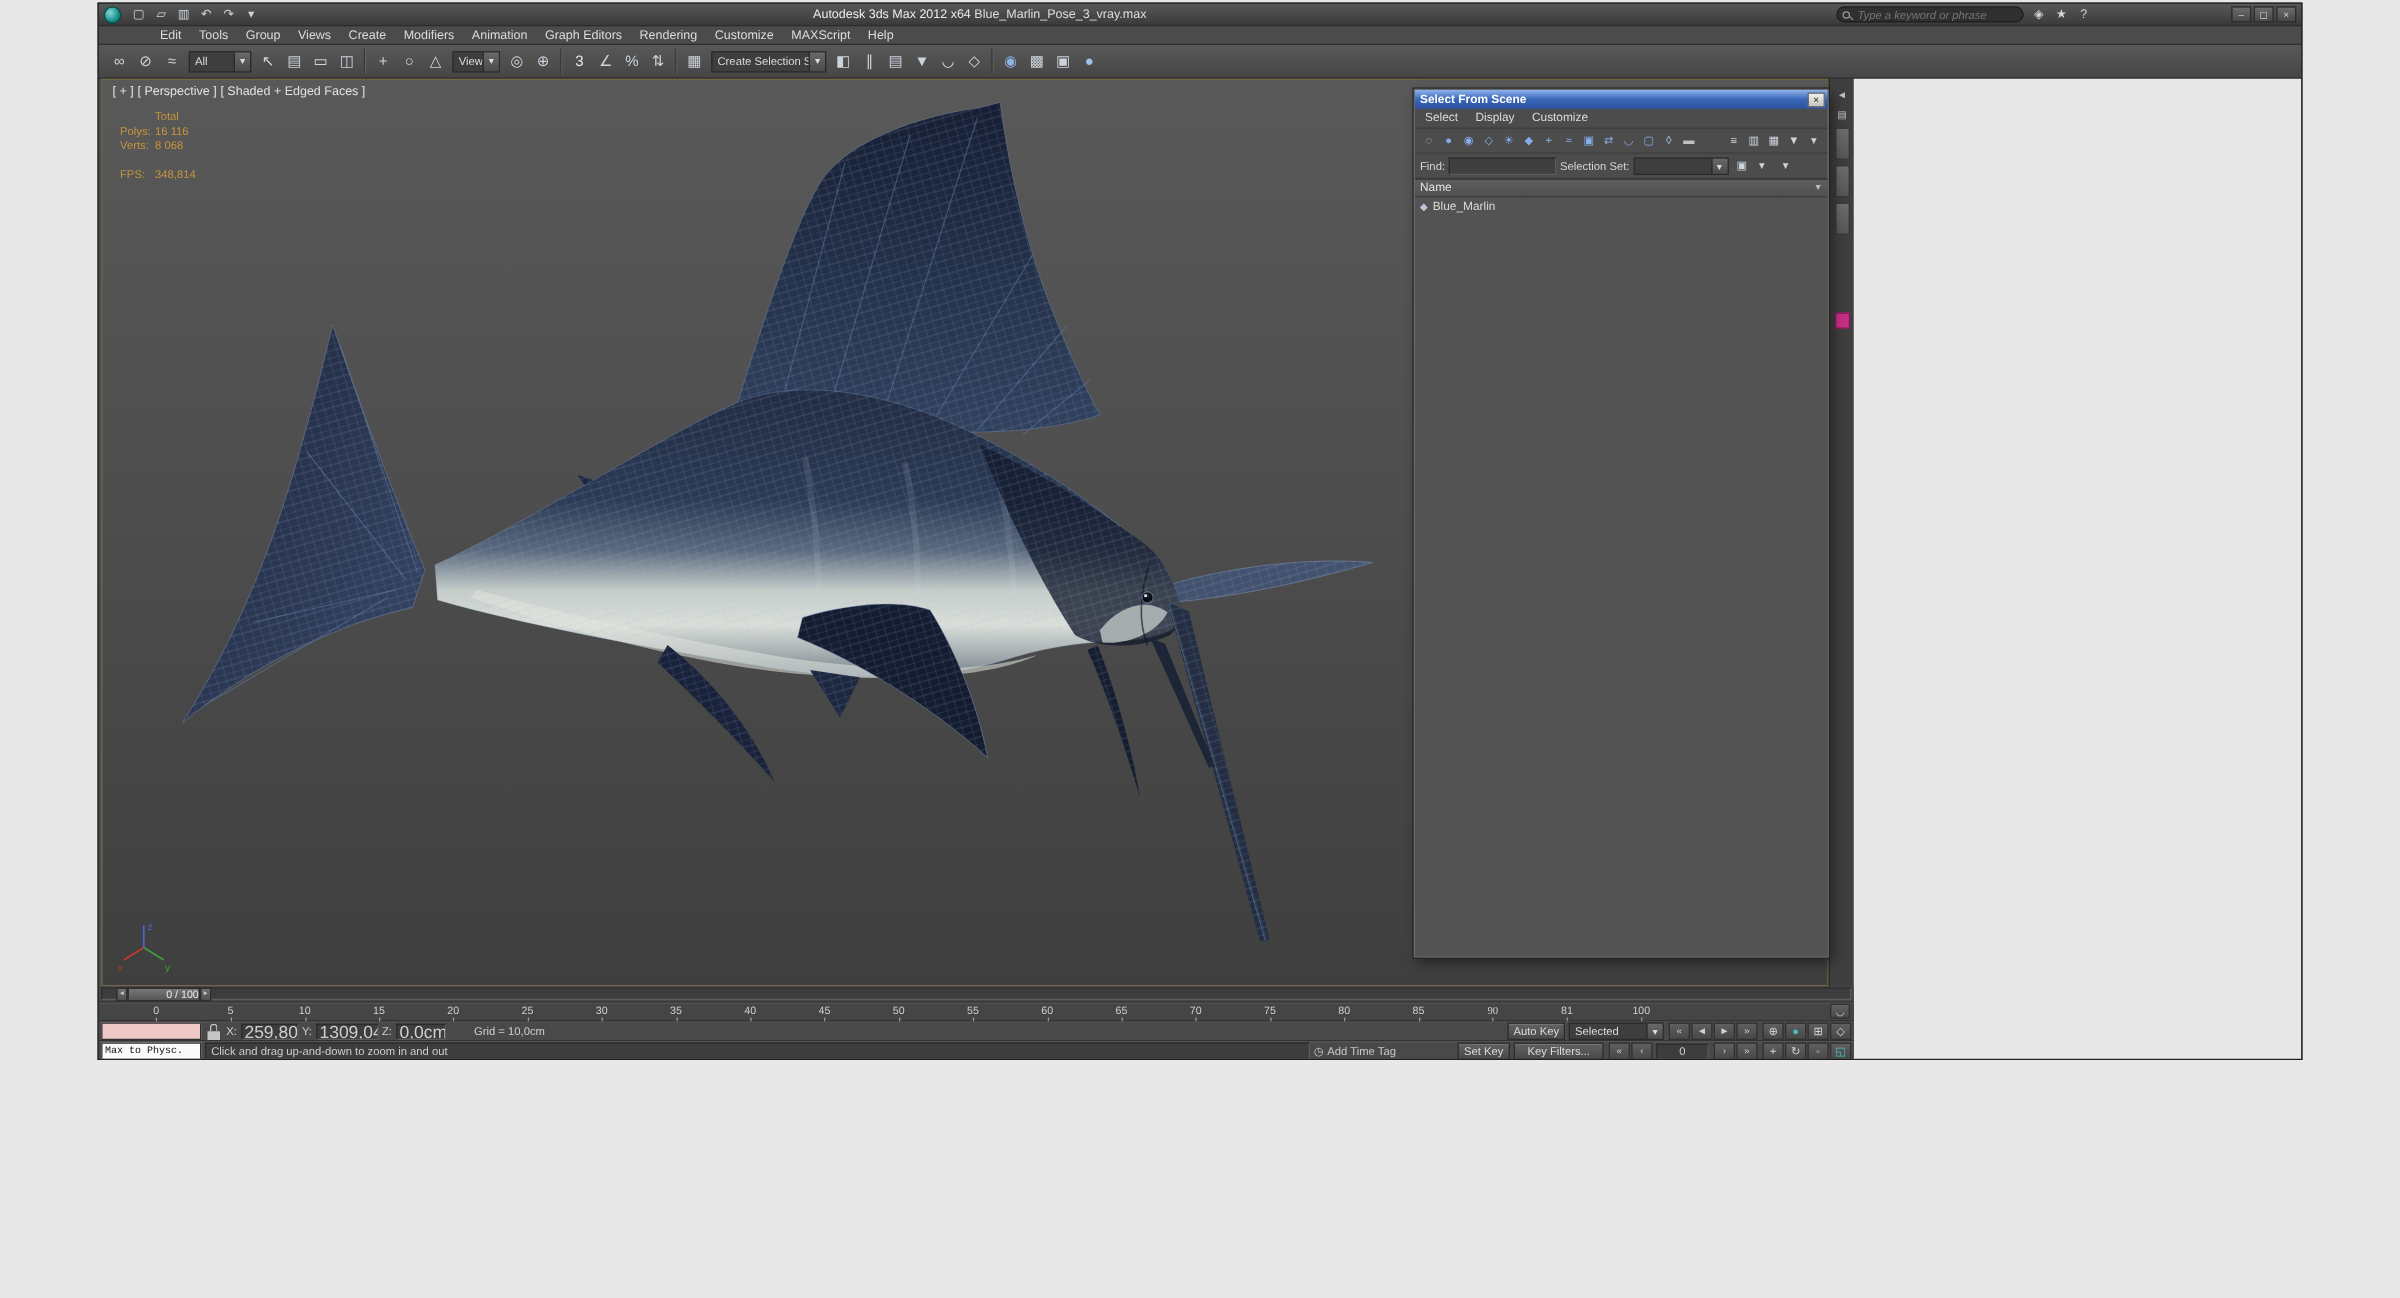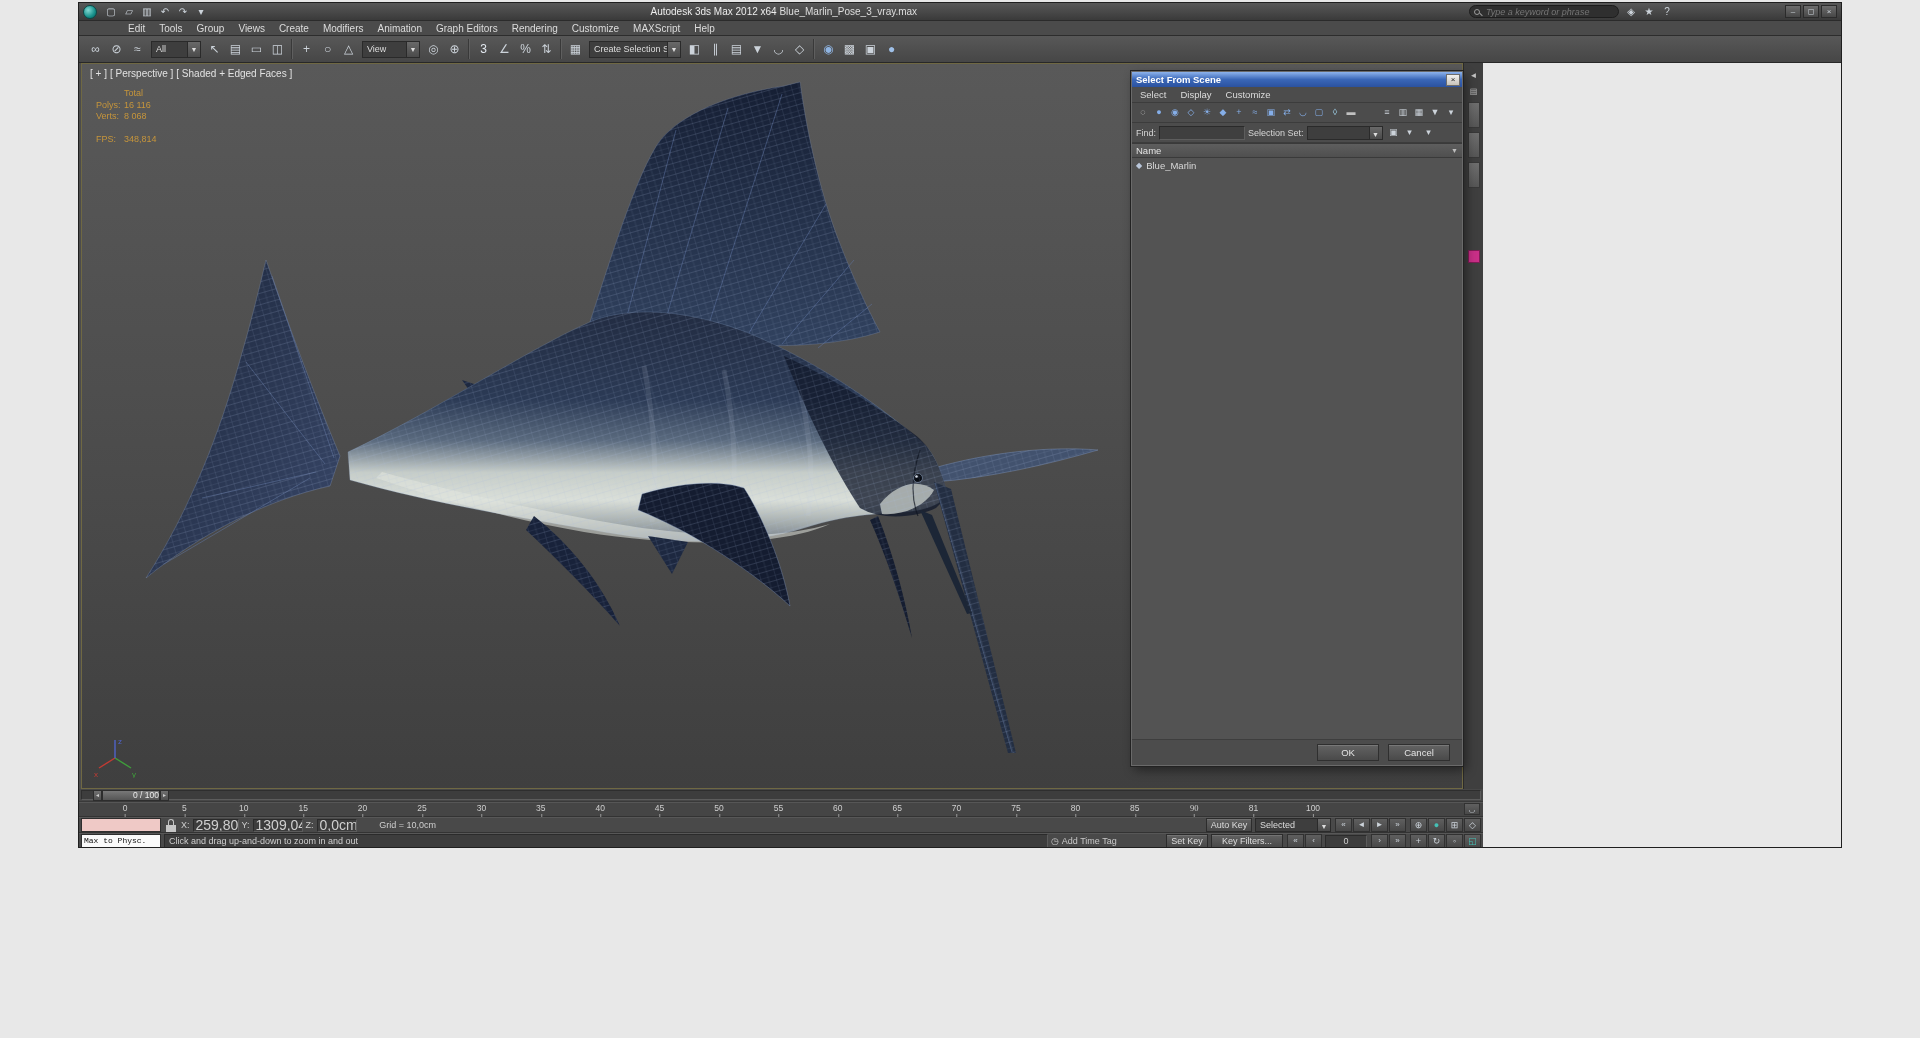--- a/index.html
+++ b/index.html
@@ -27,21 +27,21 @@
   
   .menubar{height:15px;background:#4b4b4b;display:flex;align-items:center;padding-left:42px;border-bottom:1px solid #2d2d2d}
   .menuitem{padding:0 7px;font-size:10px;color:#dcdcdc;height:15px;line-height:15px;cursor:default;white-space:nowrap}
 
   
   .toolbar{height:27px;background:linear-gradient(#585858,#464646);display:flex;align-items:center;padding:0 6px;border-bottom:1px solid #282828}
   .toolbar .tbicon{width:21px;height:21px;line-height:21px;font-size:12px}
   .combo{height:17px;background:#3e3e3e;border:1px solid #2a2a2a;display:flex;align-items:center;margin:0 3px;flex:none}
   .combo .val{padding:0 4px;font-size:9px;color:#ddd;white-space:nowrap;overflow:hidden;flex:1}
   .combo .arrow{width:13px;height:100%;background:linear-gradient(#696969,#4a4a4a);border-left:1px solid #2a2a2a;color:#ddd;font-size:7px;line-height:15px;text-align:center;flex:none}
-  .w50{width:50px}.w58{width:58px}.w92{width:92px}
+  .w50{width:50px}.w58{width:38px}.w92{width:92px}
 
   
   .content{position:absolute;top:60px;left:0;right:0;height:786px}
   .viewport{position:absolute;left:2px;top:0;width:1382px;height:726px;background:linear-gradient(#595959 0%,#4e4e4e 45%,#3f3f3f 100%);border:1px solid #6f6843;overflow:hidden}
   .fish{position:absolute;left:0;top:0}
   .vp-label{position:absolute;left:8px;top:4px;font-size:10px;color:#e2e2e2;display:flex;gap:3px}
   .stats{position:absolute;left:14px;top:24px;font-size:9px;color:#c6953b;line-height:11.5px}
   .stats .sl{display:inline-block;width:28px}
   .stats .gap{height:11px}
   .gizmo{position:absolute;left:10px;bottom:10px}
@@ -371,24 +371,20 @@
         <div class="dlg-header">
           <span>Name</span>
           <span class="hdr-arrow">▼</span>
         </div>
         <div class="dlg-list">
           <div class="dlg-row">
             <span class="obj-icon">◆</span>
             <span>Blue_Marlin</span>
           </div>
         </div>
-        <div class="dlg-footer">
-          <span class="btn">OK</span>
-          <span class="btn">Cancel</span>
-        </div>
       </div>
     </div>
 
     <div class="bottom">
       <div class="ts-row">
         <div class="ts-track"></div>
         <div class="ts-handle">
           <span class="nub">◄</span>
           <span class="grip">0 / 100</span>
           <span class="nub">►</span>

